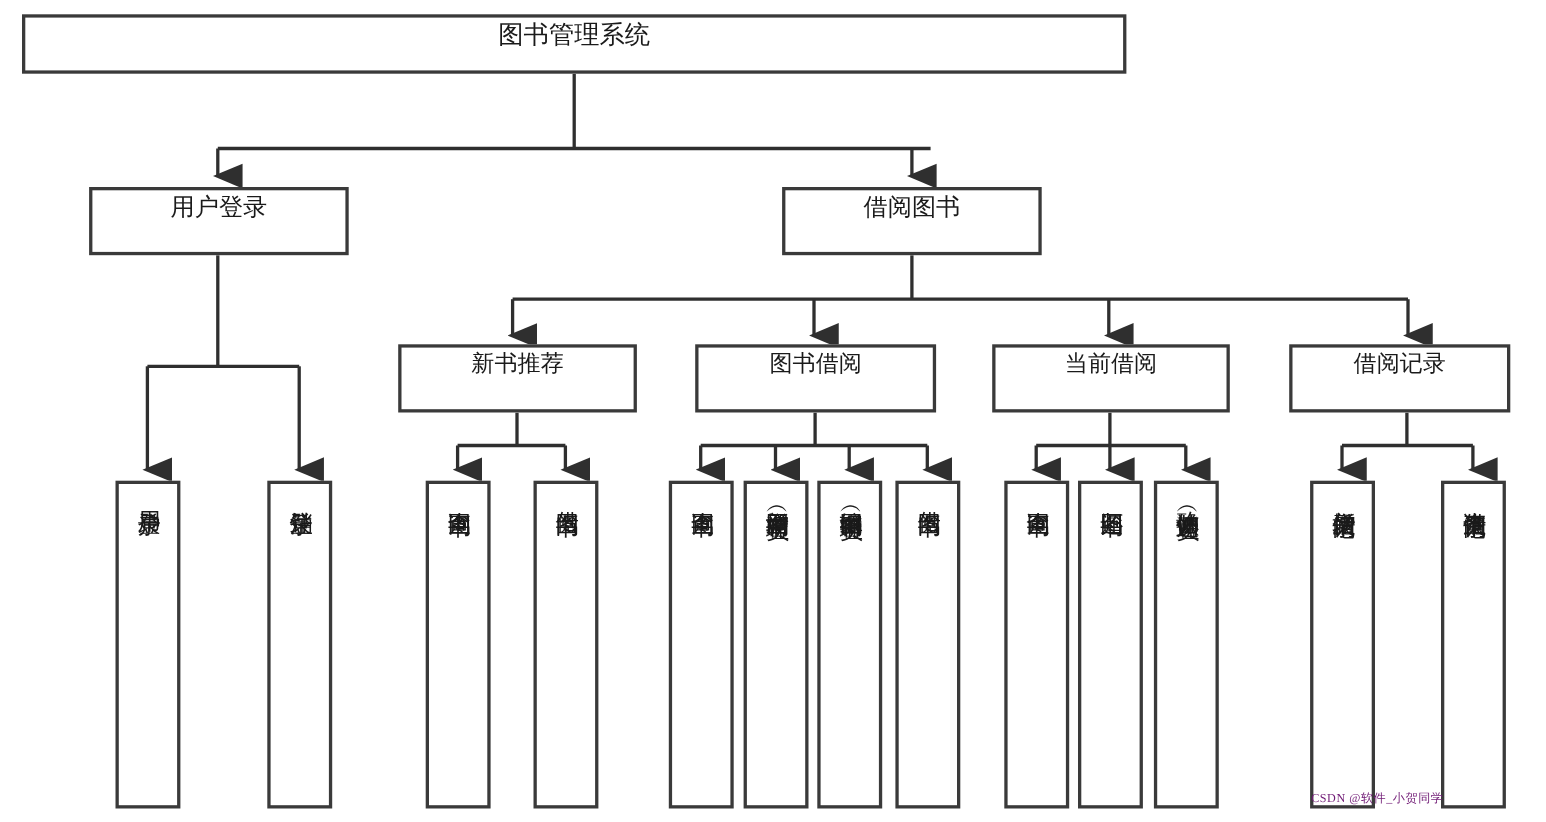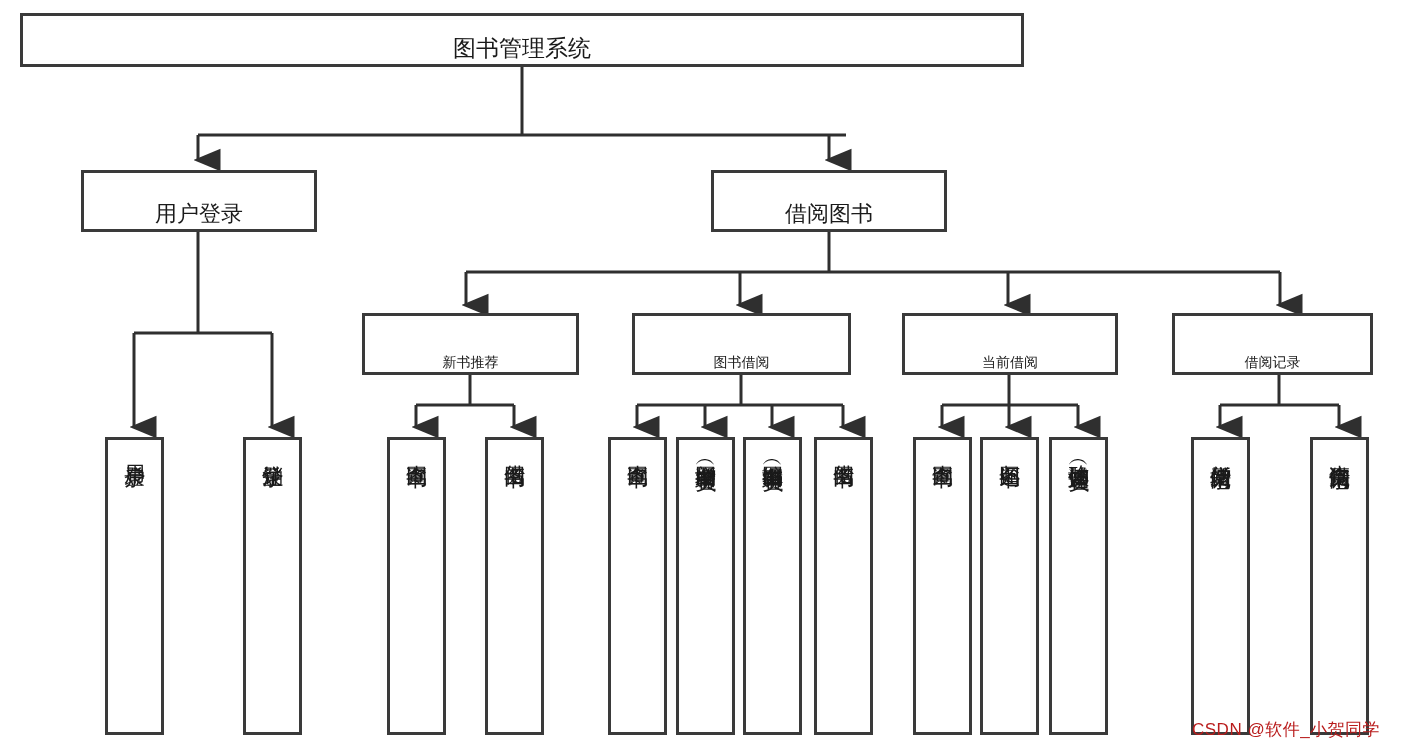--- a/index.html
+++ b/index.html
@@ -24,55 +24,56 @@
     width: 1405px;
     height: 747px;
     pointer-events: none;
   }
   .node {
     position: absolute;
     box-sizing: border-box;
     background: #ffffff;
     border: 3px solid #3a3a3a;
     display: flex;
-    align-items: flex-end;
+    align-items: flex-start;
     justify-content: center;
     color: #1a1a1a;
   }
   .node.level0 {
     font-size: 23px;
     border-width: 3px;
   }
   .node.level1 {
     font-size: 22px;
   }
   .node.level2 {
-    font-size: 14px;
+    font-size: 21px;
   }
   .node.leaf {
     border-width: 3px;
     padding: 8px 0;
     align-items: flex-start;
     justify-content: center;
   }
   .vtext {
     writing-mode: vertical-rl;
     text-orientation: upright;
     font-size: 21px;
     line-height: 1.08;
     letter-spacing: 1px;
     white-space: nowrap;
     color: #1a1a1a;
   }
   .watermark {
     position: absolute;
-    font-size: 17px;
-    color: #b91c1c;
+    font-size: 11px;
+    color: #701a75;
     letter-spacing: 0.5px;
     white-space: nowrap;
+    font-family: Liberation Serif, serif;
   }
 </style>
 </head>
 <body>
 
 <div id="canvas">
 
   <svg class="connectors" viewBox="0 0 1405 747" xmlns="http://www.w3.org/2000/svg">
     <defs>
       <marker id="arrow" viewBox="0 0 12 12" refX="6" refY="10" markerWidth="9" markerHeight="9" orient="auto-start-reverse">

